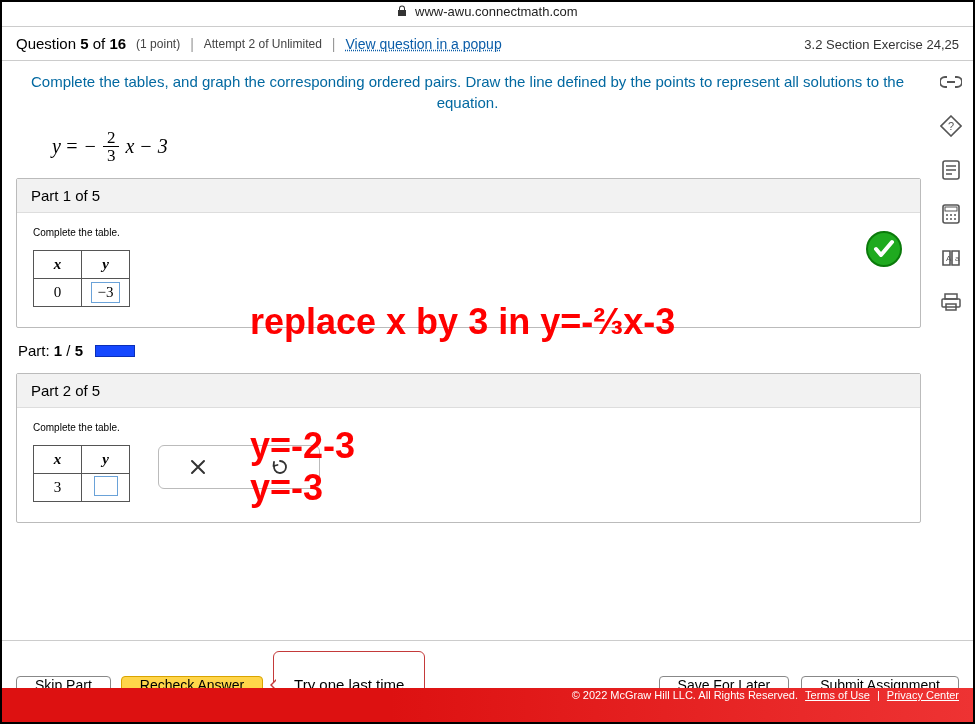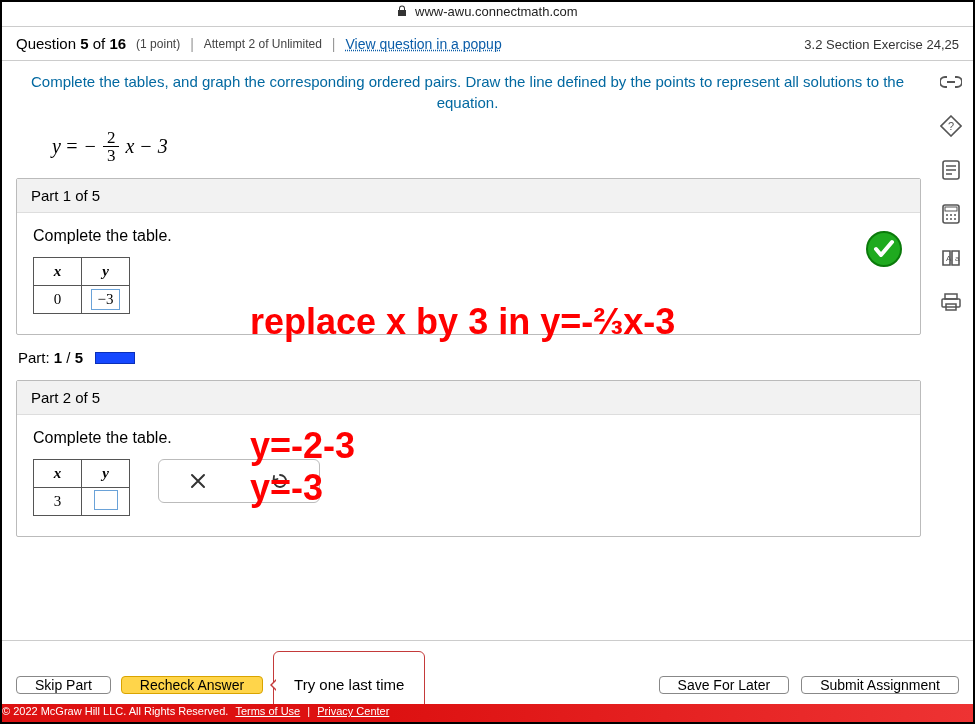--- a/index.html
+++ b/index.html
@@ -70,21 +70,21 @@
     background:#fff;
     position: relative;
   }
   .part-header {
     background:#f2f2f2;
     padding:8px 14px;
     font-size:15px;
     border-bottom:1px solid #ddd;
   }
   .part-body { padding: 14px 16px 20px; position:relative; }
-  .complete-label { font-size:16px; margin-bottom:12px; }
+  .complete-label { font-size:10px; margin-bottom:12px; }
   table.xy {
     border-collapse: collapse;
   }
   table.xy th, table.xy td {
     border:1px solid #555;
     width:48px; height:28px;
     text-align:center;
     font-family: Georgia, serif;
     font-style: italic;
     font-size:15px;
@@ -162,24 +162,25 @@
     border:6px solid transparent; border-right-color:#c43a3a;
   }
   .speech:after{
     content:"";
     position:absolute; left:-7px; top:50%; transform:translateY(-50%);
     border:5px solid transparent; border-right-color:#fff;
   }
   .footer-right { margin-left:auto; display:flex; gap:12px;}
   .copyright {
     position:absolute; left:0; right:0; bottom:0;
-    height:18px;
+    height:34px;
     background: linear-gradient(90deg, #d11 0%, #d11 40%, #e33 100%);
     color:#fff;
     font-size:11px;
+    text-align:right;
     padding:1px 10px 0 0;
   }
   .copyright a { color:#fff; text-decoration:underline; margin:0 4px;}
 </style>
 </head>
 <body>
 
 <div class="url-bar">
   <span class="lock">
     <svg width="10" height="12" viewBox="0 0 10 12">

